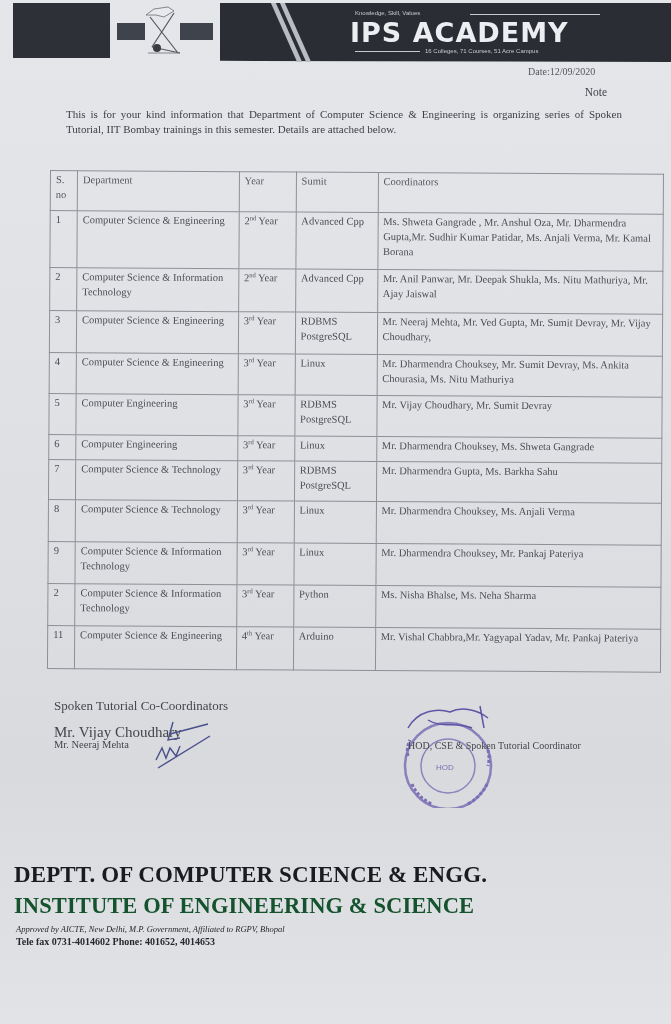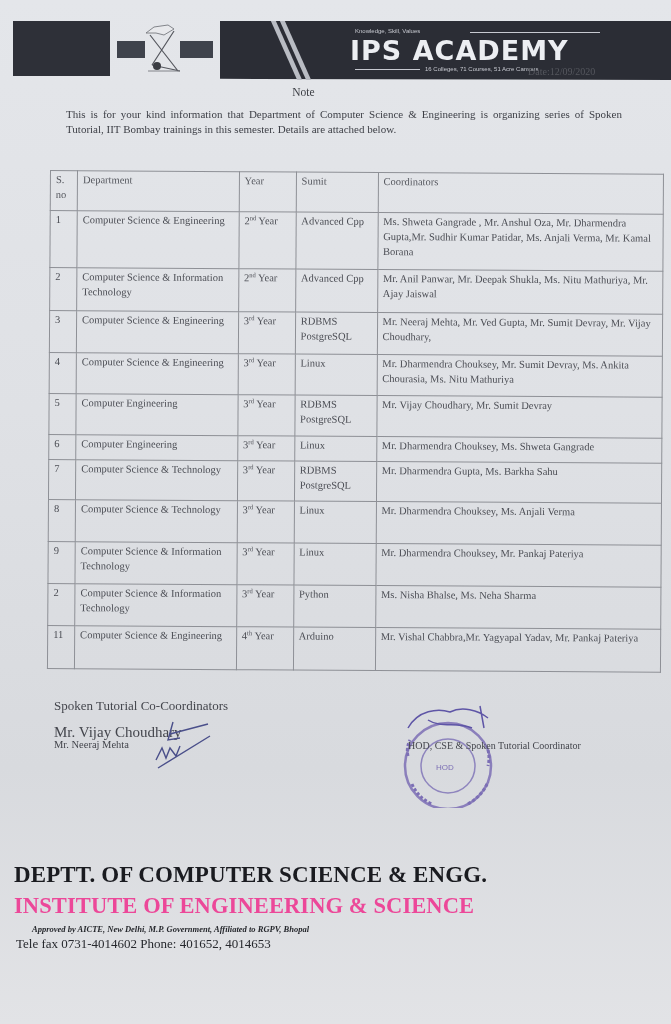--- a/index.html
+++ b/index.html
@@ -3,40 +3,40 @@
   <meta charset="utf-8">
   <style>
     * { box-sizing: border-box; margin: 0; padding: 0; }
     html, body { width: 671px; height: 1024px; overflow: hidden; }
     body {
       background: linear-gradient(180deg, #e4e6ea 0%, #dfe1e5 40%, #d8dade 75%, #e2e3e6 100%);
       font-family: "Liberation Serif", serif;
       color: #3a3c42;
       position: relative;
     }
-    .header-band { position: absolute; top: 21px; left: 0; width: 671px; height: 56px; }
+    .header-band { position: absolute; top: 3px; left: 0; width: 671px; height: 56px; }
     .blk1 { position: absolute; left: 13px; top: 0; width: 97px; height: 55px; background: #2e3038; }
     .logo-area { position: absolute; left: 114px; top: 0; width: 102px; height: 55px; }
     .logo-bar-left { position: absolute; left: 3px; top: 20px; width: 28px; height: 17px; background: #3f434c; }
     .logo-bar-right { position: absolute; left: 66px; top: 20px; width: 33px; height: 17px; background: #3f434c; }
     .logo-svg { position: absolute; left: 20px; top: 0; }
     .blk2 { position: absolute; left: 220px; top: 0; width: 451px; height: 59px; background: #2b2d35;
             clip-path: polygon(0 0, 100% 0, 100% 100%, 0 98%); }
     .stripe { position: absolute; top: 0; width: 5px; height: 59px; background: #b9bcc3; transform: skewX(24deg); }
     .brand-tagline { position: absolute; left: 355px; top: 7px; font-family: "Liberation Sans", sans-serif;
                      font-size: 6px; color: #c7c9d0; }
     .tag-line { position: absolute; left: 470px; top: 11px; width: 130px; height: 1px; background: #c7c9d0; }
     .brand-title { position: absolute; left: 350px; top: 14px; font-family: "DejaVu Sans", sans-serif;
                    font-weight: bold; font-size: 27px; color: #eceef2; letter-spacing: 1px; }
     .brand-sub { position: absolute; left: 425px; top: 45px; font-family: "Liberation Sans", sans-serif;
                  font-size: 6px; color: #c7c9d0; }
     .sub-line { position: absolute; left: 355px; top: 48px; width: 65px; height: 1px; background: #c7c9d0; }
     .date { position: absolute; left: 528px; top: 66px; font-size: 10px; color: #55575e; }
 
-    .note-title { position: absolute; left: 0; width: 607px; top: 86px; text-align: center;
+    .note-title { position: absolute; left: 0; width: 607px; top: 86px; text-align: right;
                   font-size: 11.5px; color: #3c3e44; }
     .note-body { position: absolute; left: 66px; top: 107px; width: 556px; font-size: 11px;
                  line-height: 15px; text-align: justify; color: #3d3f46; }
 
     table.schedule { position: absolute; left: 50px; top: 170px; width: 614px; border-collapse: collapse;
                      font-size: 10.5px; line-height: 15px; color: #4b4d54; transform: rotate(0.35deg);
                      transform-origin: 0 0; }
     table.schedule td, table.schedule th { border: 1.2px solid #8e9096; vertical-align: top;
                      padding: 1px 5px 2px 5px; font-weight: normal; text-align: left; }
     table.schedule th { color: #55575e; }
@@ -46,24 +46,24 @@
     .co-title { position: absolute; left: 54px; top: 698px; font-size: 13px; color: #44464d; }
     .co-name1 { position: absolute; left: 54px; top: 724px; font-size: 15px; color: #44464d; font-family: Liberation Serif, serif; }
     .co-name2 { position: absolute; left: 54px; top: 739px; font-size: 10.5px; color: #44464d; }
     .sig1 { position: absolute; left: 148px; top: 712px; }
     .hod-label { position: absolute; left: 360px; top: 740px; font-size: 10px; color: #44464d; margin-left: 48px; }
     .stamp { position: absolute; left: 388px; top: 698px; }
 
     .footer-l1 { position: absolute; left: 14px; top: 862px; font-size: 23px; font-weight: bold;
                  color: #1a1b20; letter-spacing: 0.1px; }
     .footer-l2 { position: absolute; left: 14px; top: 893px; font-size: 22.5px; font-weight: bold;
-                 color: #ec4899; letter-spacing: 0.1px; }
-    .footer-l3 { position: absolute; left: 16px; top: 924px; font-size: 8.5px; font-weight: bold;
-                 font-style: italic; color: #26282d; margin-left: 16px; }
-    .footer-l4 { position: absolute; left: 16px; top: 936px; font-size: 13px; font-weight: normal; color: #26282d; }
+                 color: #14532d; letter-spacing: 0.1px; }
+    .footer-l3 { position: absolute; left: 16px; top: 924px; font-size: 8.5px; font-weight: normal;
+                 font-style: italic; color: #26282d; }
+    .footer-l4 { position: absolute; left: 16px; top: 936px; font-size: 10px; font-weight: bold; color: #26282d; }
   </style>
 </head>
 <body>
 
 <div class="header-band">
   <div class="blk1"></div>
   <div class="logo-area">
     <div class="logo-bar-left"></div>
     <div class="logo-bar-right"></div>
     <svg class="logo-svg" width="60" height="55" viewBox="0 0 60 55">

